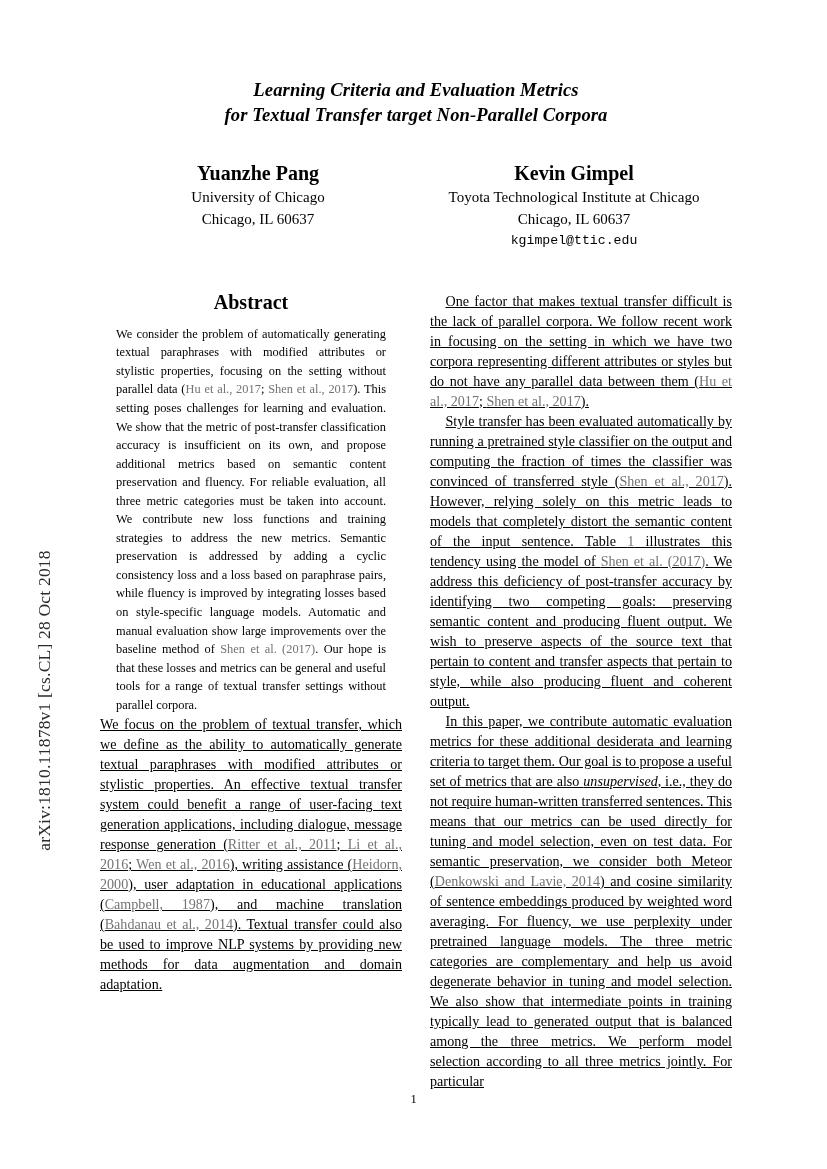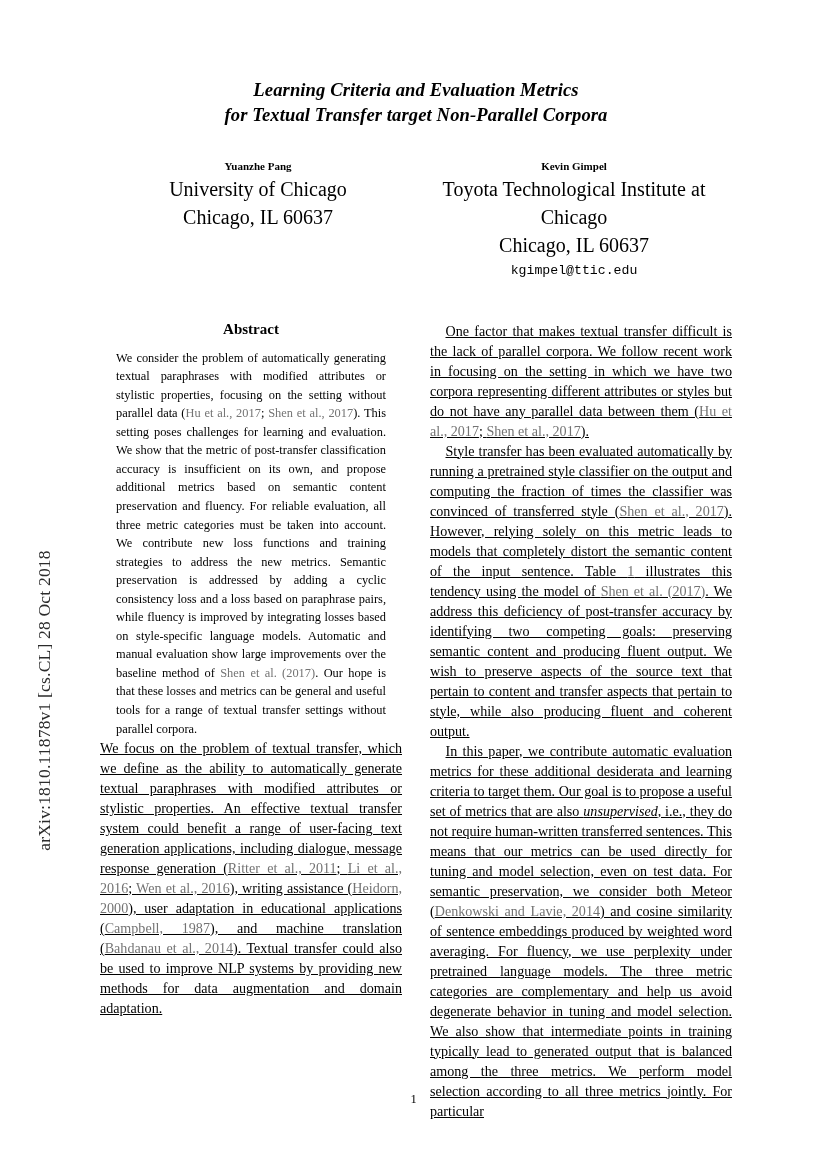--- a/index.html
+++ b/index.html
@@ -57,45 +57,45 @@
   .authors {
     display: flex;
     margin-top: 32px;
   }
   .author-block {
     width: 50%;
     text-align: center;
     line-height: 1.42;
   }
   .author-name {
-    font-size: 11px;
+    font-size: 20px;
     font-weight: bold;
   }
   .author-aff {
-    font-size: 20px;
+    font-size: 15px;
   }
   .author-email {
     font-family: "Liberation Mono", monospace;
     font-size: 13.2px;
     margin-top: 2px;
   }
 
   .columns {
     display: flex;
     margin-top: 40px;
     gap: 28px;
   }
   .col {
     width: 302px;
   }
 
   .abstract-head {
     text-align: center;
     font-weight: bold;
-    font-size: 15px;
+    font-size: 20px;
     margin-bottom: 11px;
   }
   .abstract-body {
     font-size: 12.4px;
     line-height: 1.495;
     text-align: justify;
     text-justify: inter-word;
     padding: 0 16px;
     hyphens: auto;
   }

